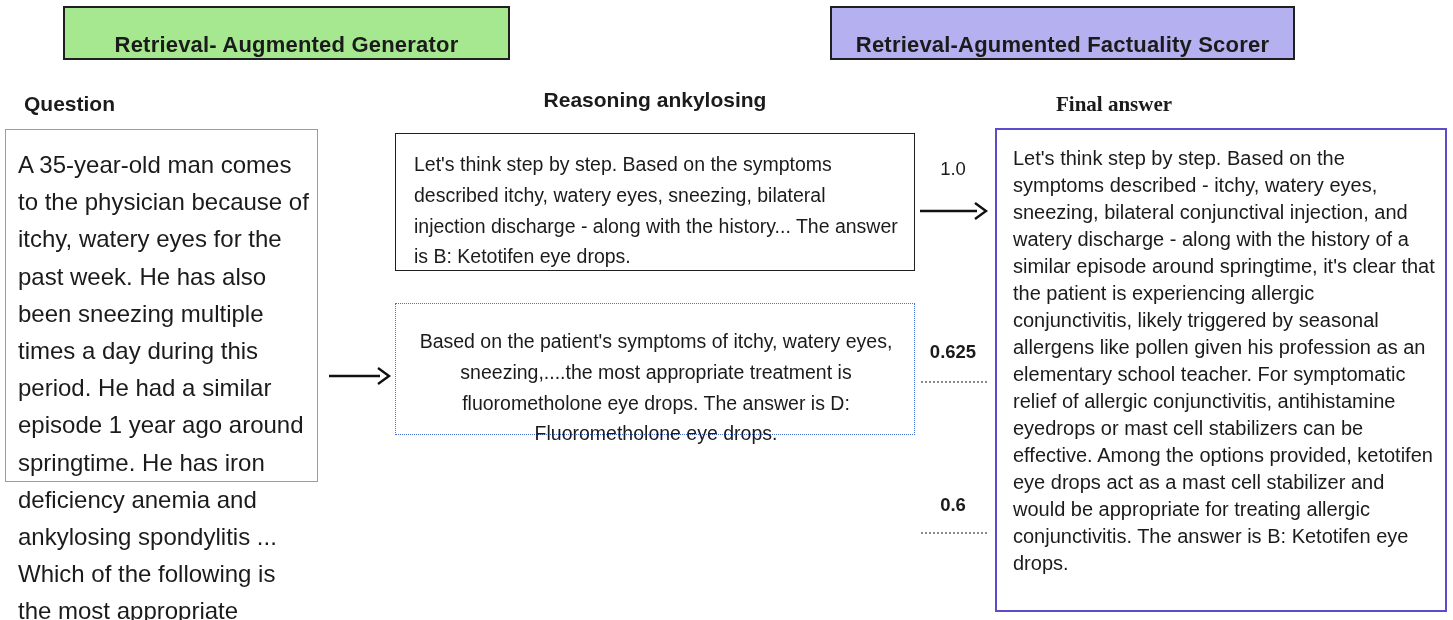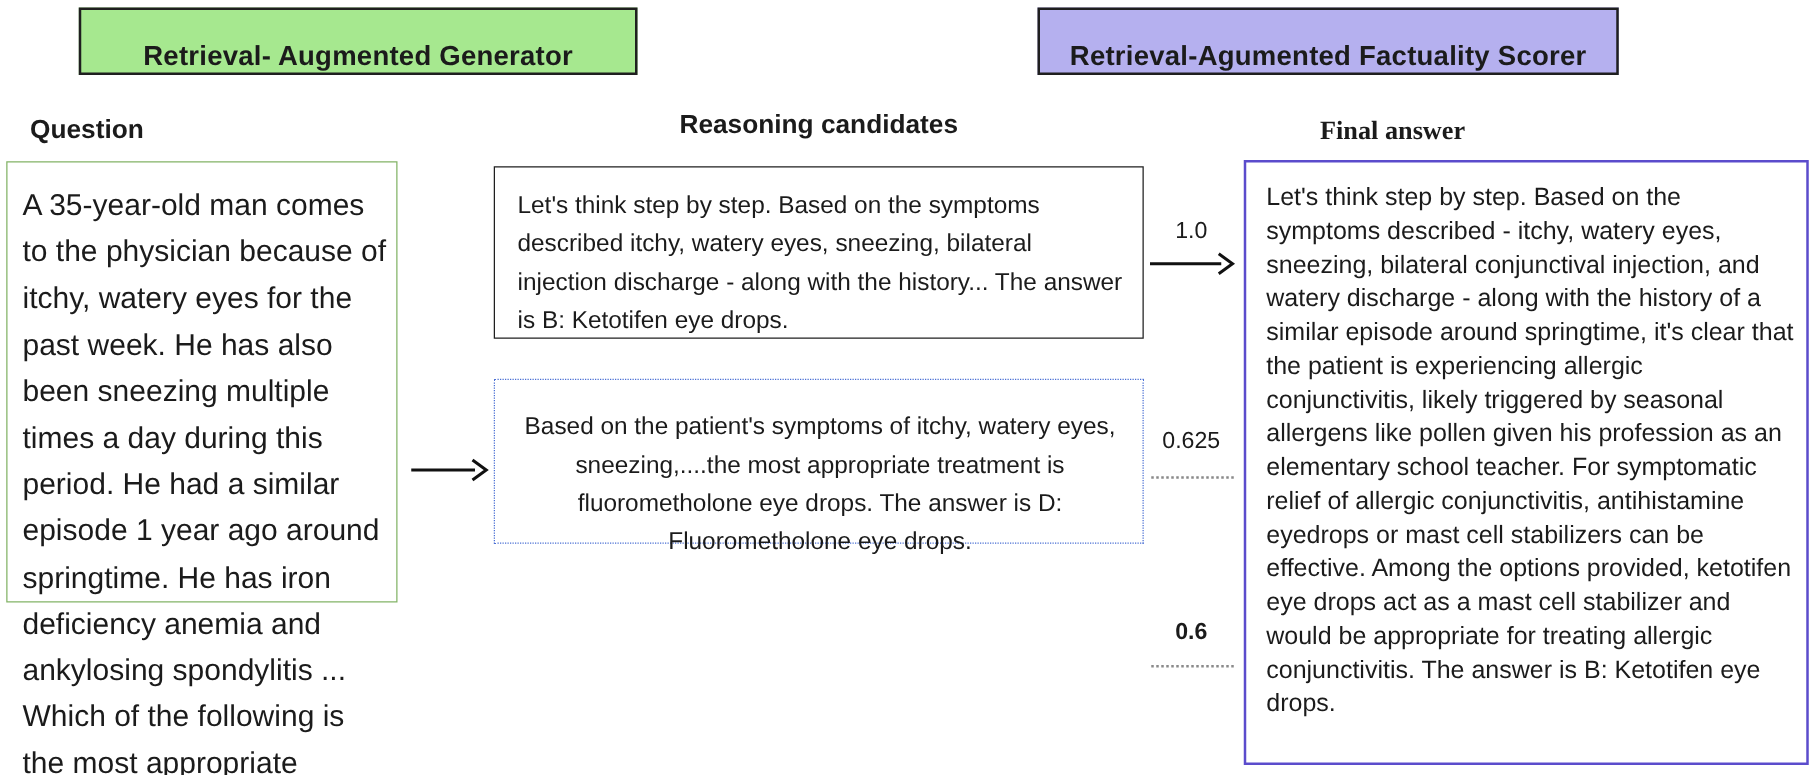--- a/index.html
+++ b/index.html
@@ -41,22 +41,22 @@
   .cand-dotted{border:1.5px dotted var(--candidate-dotted-border);text-align:center;}
   .cand-1{top:133px;height:138px;}
   .cand-2{top:303px;height:132px;padding-top:22px;}
   .cand-3{top:477px;height:141px;padding-top:17px;}
 
   .final-box{left:995px;top:128px;width:452px;height:484px;
     border:2px solid var(--final-border);padding:15px 10px 0 16px;
     font-size:20px;line-height:1.35;}
 
   .score{position:absolute;font-size:18.5px;width:70px;text-align:center;}
-  .score-1{left:918px;top:158px;margin-top:15px;}
-  .score-2{left:918px;top:341px;}
+  .score-1{left:918px;top:158px;}
+  .score-2{left:918px;top:341px;font-weight:bold;}
   .score-3{left:918px;top:494px;font-weight:bold;}
 
   .arrow-svg{position:absolute;overflow:visible;}
   .arrow-question{left:328px;top:365px;}
   .arrow-score{left:919px;top:200px;}
 
   .dotted-sep{position:absolute;width:66px;border-top:2px dotted var(--separator-color);}
   .sep-2{left:921px;top:381px;}
   .sep-3{left:921px;top:532px;}
 </style>
@@ -77,21 +77,21 @@
 
   <div class="box question-box">
     <div class="box-text">A 35-year-old man comes to the physician because of itchy, watery eyes for the past week. He has also been sneezing multiple times a day during this period. He had a similar episode 1 year ago around springtime. He has iron deficiency anemia and ankylosing spondylitis ... Which of the following is the most appropriate treatment? A: Erythromycin ointment, B: Ketotifen eye drops, C:Warm compresses, D: Fluorometholone eye drops</div>
   </div>
 
   <svg class="arrow-svg arrow-question" width="64" height="22" viewBox="0 0 64 22">
     <line x1="1" y1="11" x2="52" y2="11" stroke="#111" stroke-width="2.4"></line>
     <path d="M50 3 L61 11 L50 19" fill="none" stroke="#111" stroke-width="2.4"></path>
   </svg>
 
-  <div class="col-title candidates-title">Reasoning candidates</div>
+  <div class="col-title candidates-title">Reasoning ankylosing</div>
 
   <div class="box cand cand-1 cand-solid">
     <div class="box-text">Let's think step by step. Based on the symptoms described itchy, watery eyes, sneezing, bilateral injection discharge - along with the history... The answer is B: Ketotifen eye drops.</div>
   </div>
 
   <div class="box cand cand-2 cand-dotted">
     <div class="box-text">Based on the patient's symptoms of itchy, watery eyes, sneezing,....the most appropriate treatment is fluorometholone eye drops. The answer is D: Fluorometholone eye drops.</div>
   </div>
 
 

